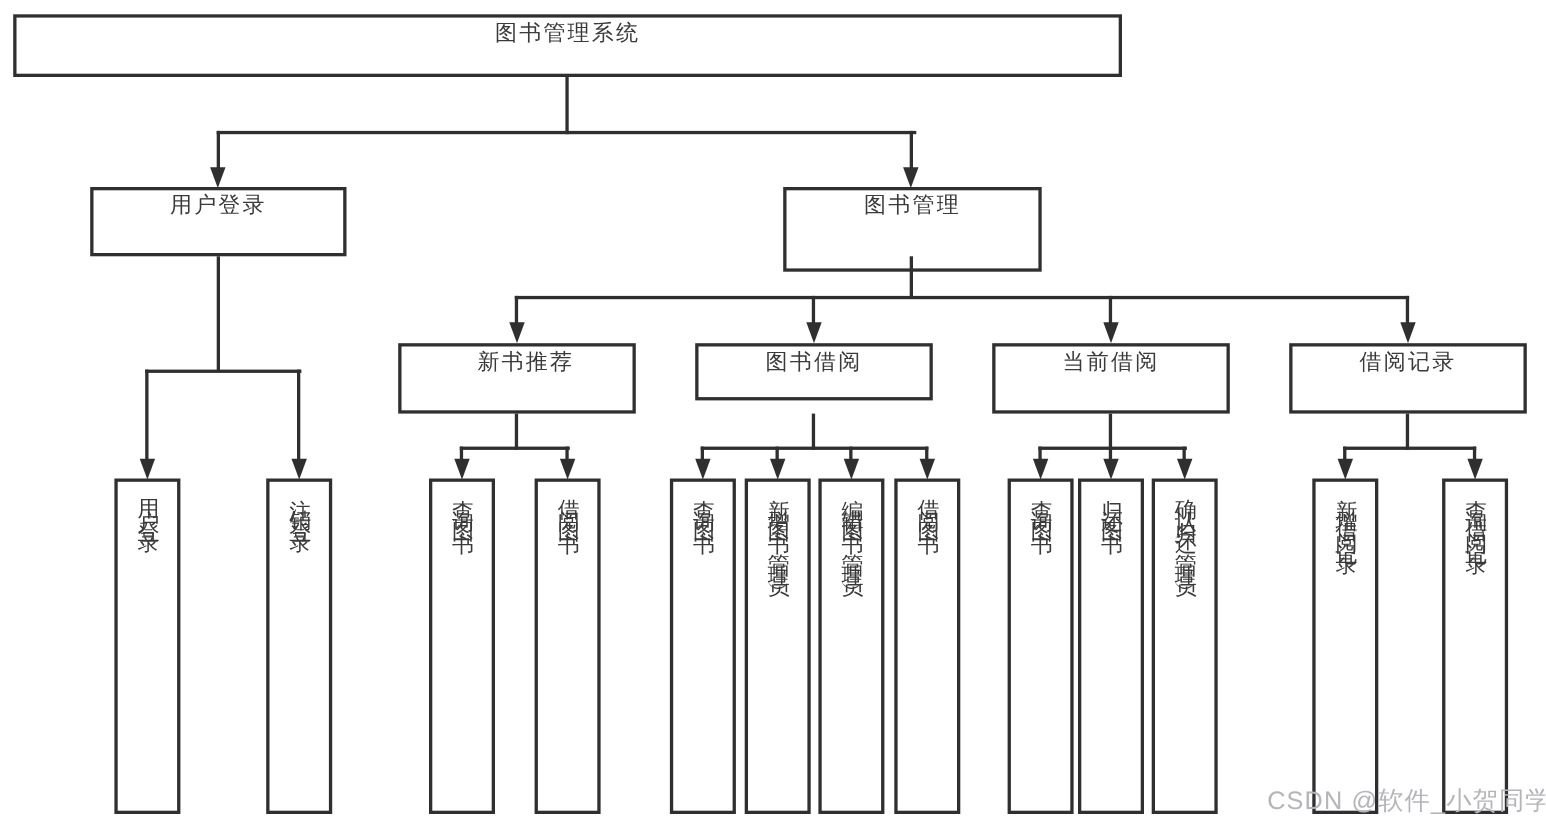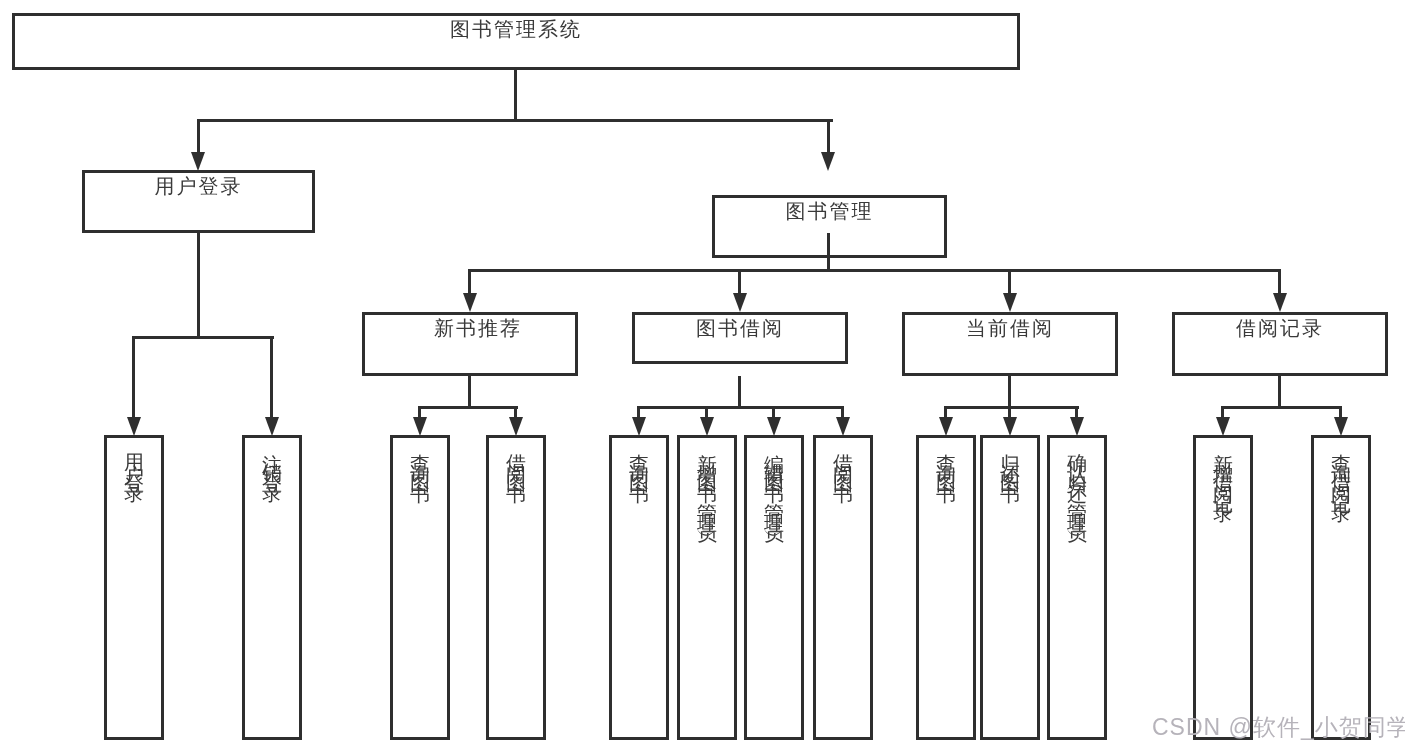--- a/index.html
+++ b/index.html
@@ -57,21 +57,21 @@
 <div class="canvas">
 
   <div class="node" style="left:12px;top:13px;width:1008px;height:57px;">
     <span class="h-label">图书管理系统</span>
   </div>
 
   <div class="node" style="left:82px;top:170px;width:233px;height:63px;">
     <span class="h-label">用户登录</span>
   </div>
 
-  <div class="node" style="left:712px;top:170px;width:235px;height:63px;margin-top:25px;">
+  <div class="node" style="left:712px;top:170px;width:235px;height:77px;">
     <span class="h-label">图书管理</span>
   </div>
 
   <div class="node" style="left:362px;top:312px;width:216px;height:64px;padding-left:16px;">
     <span class="h-label">新书推荐</span>
   </div>
 
   <div class="node" style="left:632px;top:312px;width:216px;height:52px;">
     <span class="h-label">图书借阅</span>
   </div>

